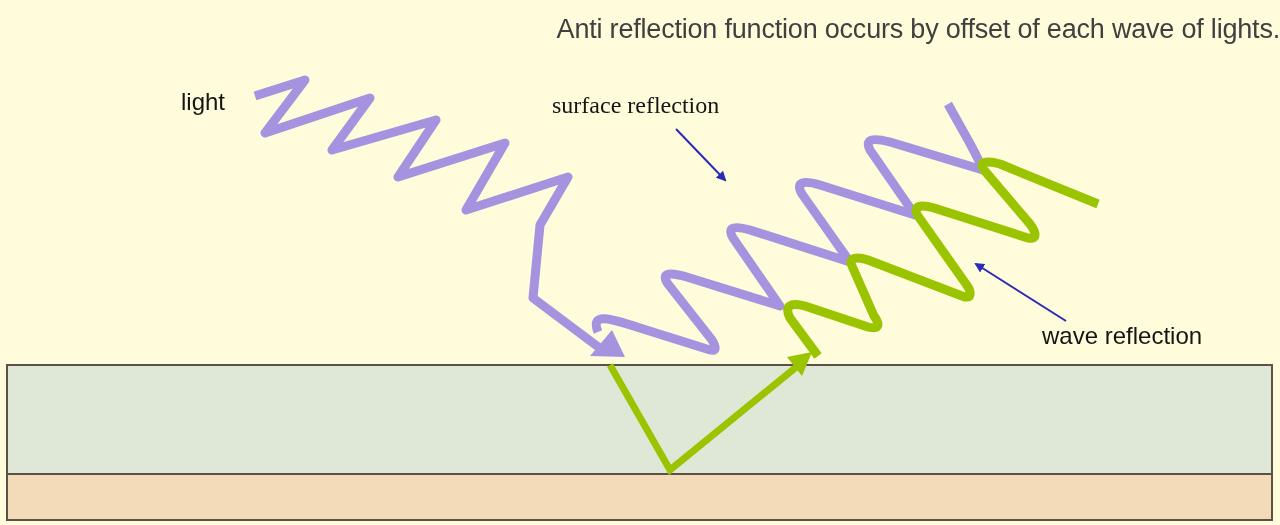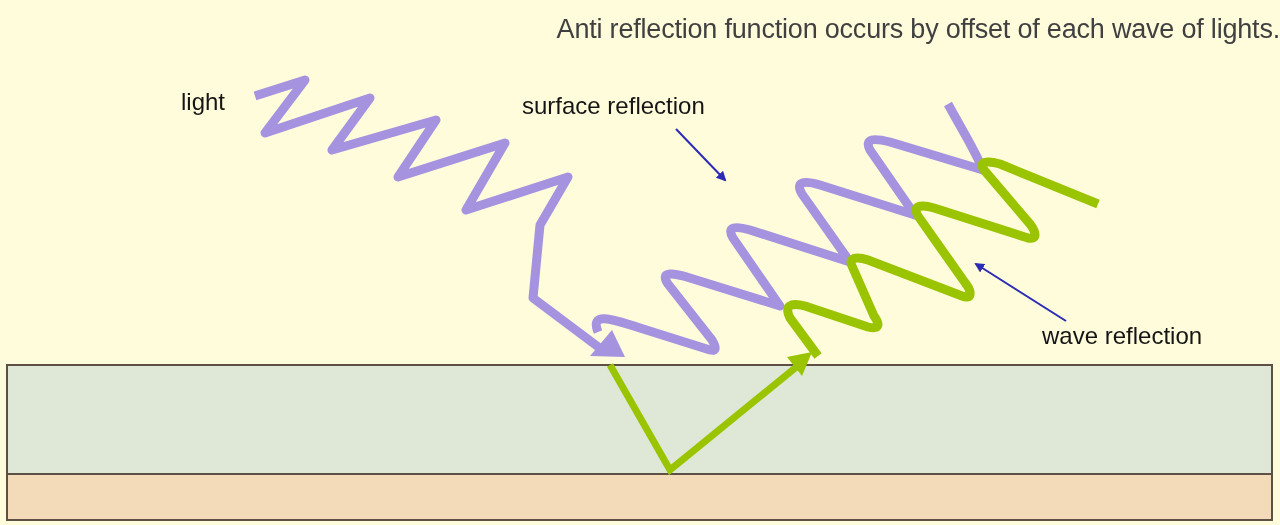--- a/index.html
+++ b/index.html
@@ -8,21 +8,21 @@
     background:#fffcdc;
     font-family:"Liberation Sans", sans-serif;
     position:relative;
   }
   .title {
     position:absolute; left:0; top:14px; width:1280px;
     text-align:right; font-size:27px; color:#404040; letter-spacing:-0.2px;
   }
   .label { position:absolute; font-size:24px; color:#151515; white-space:nowrap; }
   #lbl-light { left:181px; top:80px;margin-top:8px; }
-  #lbl-surface { left:522px; top:92px; }
+  #lbl-surface { left:552px; top:92px;font-family:Liberation Serif, serif; }
   #lbl-rear { left:1042px; top:322px; }
   svg.diagram { position:absolute; left:0; top:0; }
 </style>
 </head>
 <body>
 
 <div class="title">Anti reflection function occurs by offset of each wave of lights.</div>
 
 <svg class="diagram" width="1280" height="525" viewBox="0 0 1280 525">
   <defs>

